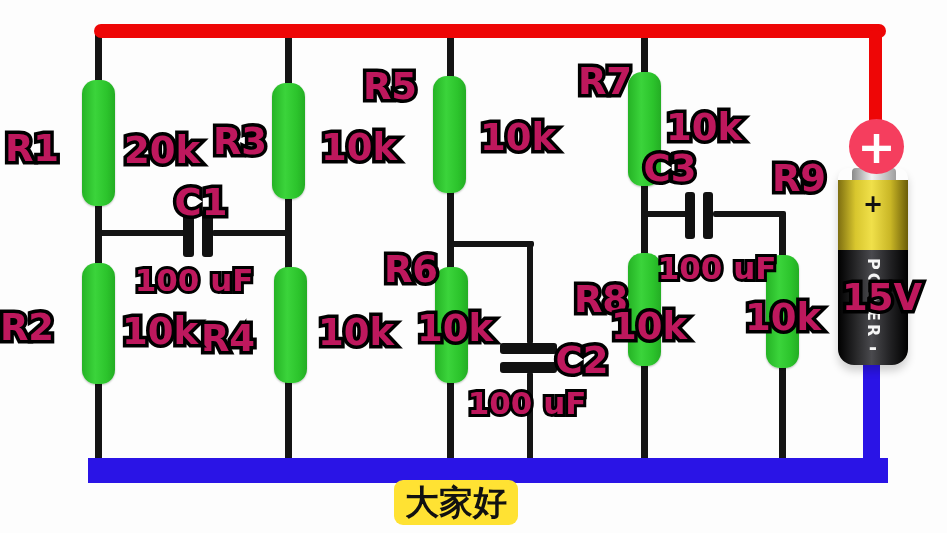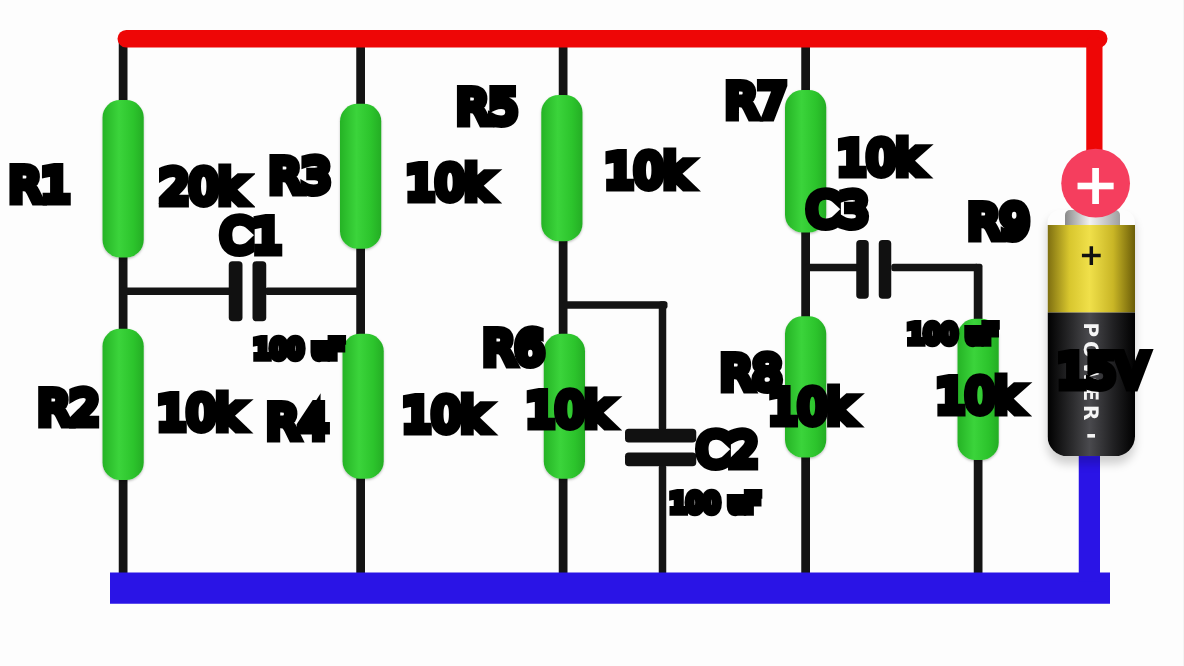--- a/index.html
+++ b/index.html
@@ -13,28 +13,28 @@
   .red-wire{position:absolute;left:869px;top:30px;width:13px;height:96px;background:#ee0606;z-index:2;border-radius:4px;}
   .blue-wire{position:absolute;left:863px;top:343px;width:17px;height:122px;background:#2a14e6;z-index:2;}
   .resistor{
     position:absolute;width:33px;border-radius:14px;z-index:3;
     background:linear-gradient(90deg,#25b325,#3bd43b 40%,#2cc42c 75%,#24ad24);
     box-shadow:0 1px 2px rgba(0,0,0,.25);
   }
   .plate{position:absolute;background:#111;border-radius:3px;z-index:3;}
   .lbl{
     position:absolute;transform:translate(-50%,-50%);
-    color:#000000;font-weight:400;font-size:37px;line-height:1;white-space:nowrap;z-index:6;
+    color:#be185d;font-weight:700;font-size:37px;line-height:1;white-space:nowrap;z-index:6;
     letter-spacing:0px;
   }
   .lbl::before{
     content:attr(data-text);position:absolute;left:0;top:0;z-index:-1;
     -webkit-text-stroke:7px #000;
   }
-  .lbl.small{font-size:21px;margin-left:45px;}
+  .lbl.small{font-size:31px;}
   .lbl.small::before{-webkit-text-stroke:6px #000;}
   .plus-badge{
     position:absolute;left:849px;top:119px;width:55px;height:55px;border-radius:50%;
     background:#f53e5e;z-index:4;display:flex;align-items:center;justify-content:center;
     color:#fff;font-size:46px;font-weight:700;line-height:1;
   }
   .battery{
     position:absolute;left:838px;top:168px;width:70px;height:197px;z-index:3;
     border-radius:10px 10px 16px 16px;overflow:hidden;
     box-shadow:0 6px 8px rgba(0,0,0,.18);
@@ -107,29 +107,29 @@
   <div class="resistor" style="left:82px;top:263px;height:121px"></div>
   <div class="resistor" style="left:272px;top:83px;height:116px"></div>
   <div class="resistor" style="left:274px;top:267px;height:116px"></div>
   <div class="resistor" style="left:433px;top:76px;height:117px"></div>
   <div class="resistor" style="left:435px;top:267px;height:116px"></div>
   <div class="resistor" style="left:628px;top:72px;height:114px"></div>
   <div class="resistor" style="left:628px;top:253px;height:113px"></div>
   <div class="resistor" style="left:766px;top:255px;height:113px"></div>
 
   <div class="lbl" style="left:32px;top:148px" data-text="R1">R1</div>
-  <div class="lbl" style="left:55px;top:327px" data-text="R2">R2</div>
+  <div class="lbl" style="left:27px;top:327px" data-text="R2">R2</div>
   <div class="lbl" style="left:240px;top:141px" data-text="R3">R3</div>
-  <div class="lbl" style="left:238px;top:338px" data-text="R4">R4</div>
+  <div class="lbl" style="left:228px;top:338px" data-text="R4">R4</div>
   <div class="lbl" style="left:390px;top:86px" data-text="R5">R5</div>
-  <div class="lbl" style="left:411px;top:279px" data-text="R6">R6</div>
+  <div class="lbl" style="left:411px;top:269px" data-text="R6">R6</div>
   <div class="lbl" style="left:605px;top:81px" data-text="R7">R7</div>
   <div class="lbl" style="left:601px;top:299px" data-text="R8">R8</div>
   <div class="lbl" style="left:799px;top:178px" data-text="R9">R9</div>
-  <div class="lbl" style="left:201px;top:189px" data-text="C1">C1</div>
+  <div class="lbl" style="left:201px;top:202px" data-text="C1">C1</div>
   <div class="lbl" style="left:582px;top:360px" data-text="C2">C2</div>
   <div class="lbl" style="left:670px;top:168px" data-text="C3">C3</div>
 
   <div class="lbl" style="left:162px;top:150px" data-text="20k">20k</div>
   <div class="lbl" style="left:160px;top:331px" data-text="10k">10k</div>
   <div class="lbl" style="left:359px;top:147px" data-text="10k">10k</div>
   <div class="lbl" style="left:356px;top:332px" data-text="10k">10k</div>
   <div class="lbl" style="left:518px;top:137px" data-text="10k">10k</div>
   <div class="lbl" style="left:455px;top:328px" data-text="10k">10k</div>
   <div class="lbl" style="left:704px;top:127px" data-text="10k">10k</div>
@@ -147,14 +147,17 @@
     <div class="batt-yellow"></div>
     <div class="batt-black"></div>
     <div class="batt-plus">+</div>
     <div class="batt-black" style="top:82px;height:115px;background:none">
       <div class="batt-brand">POWER</div>
       <div class="batt-minus">-</div>
     </div>
   </div>
   <div class="lbl" style="left:882px;top:297px;z-index:8" data-text="15V">15V</div>
 
+  <div class="caption">
+    <span>大家好</span>
+  </div>
 
 </div>
 
 </body></html>

